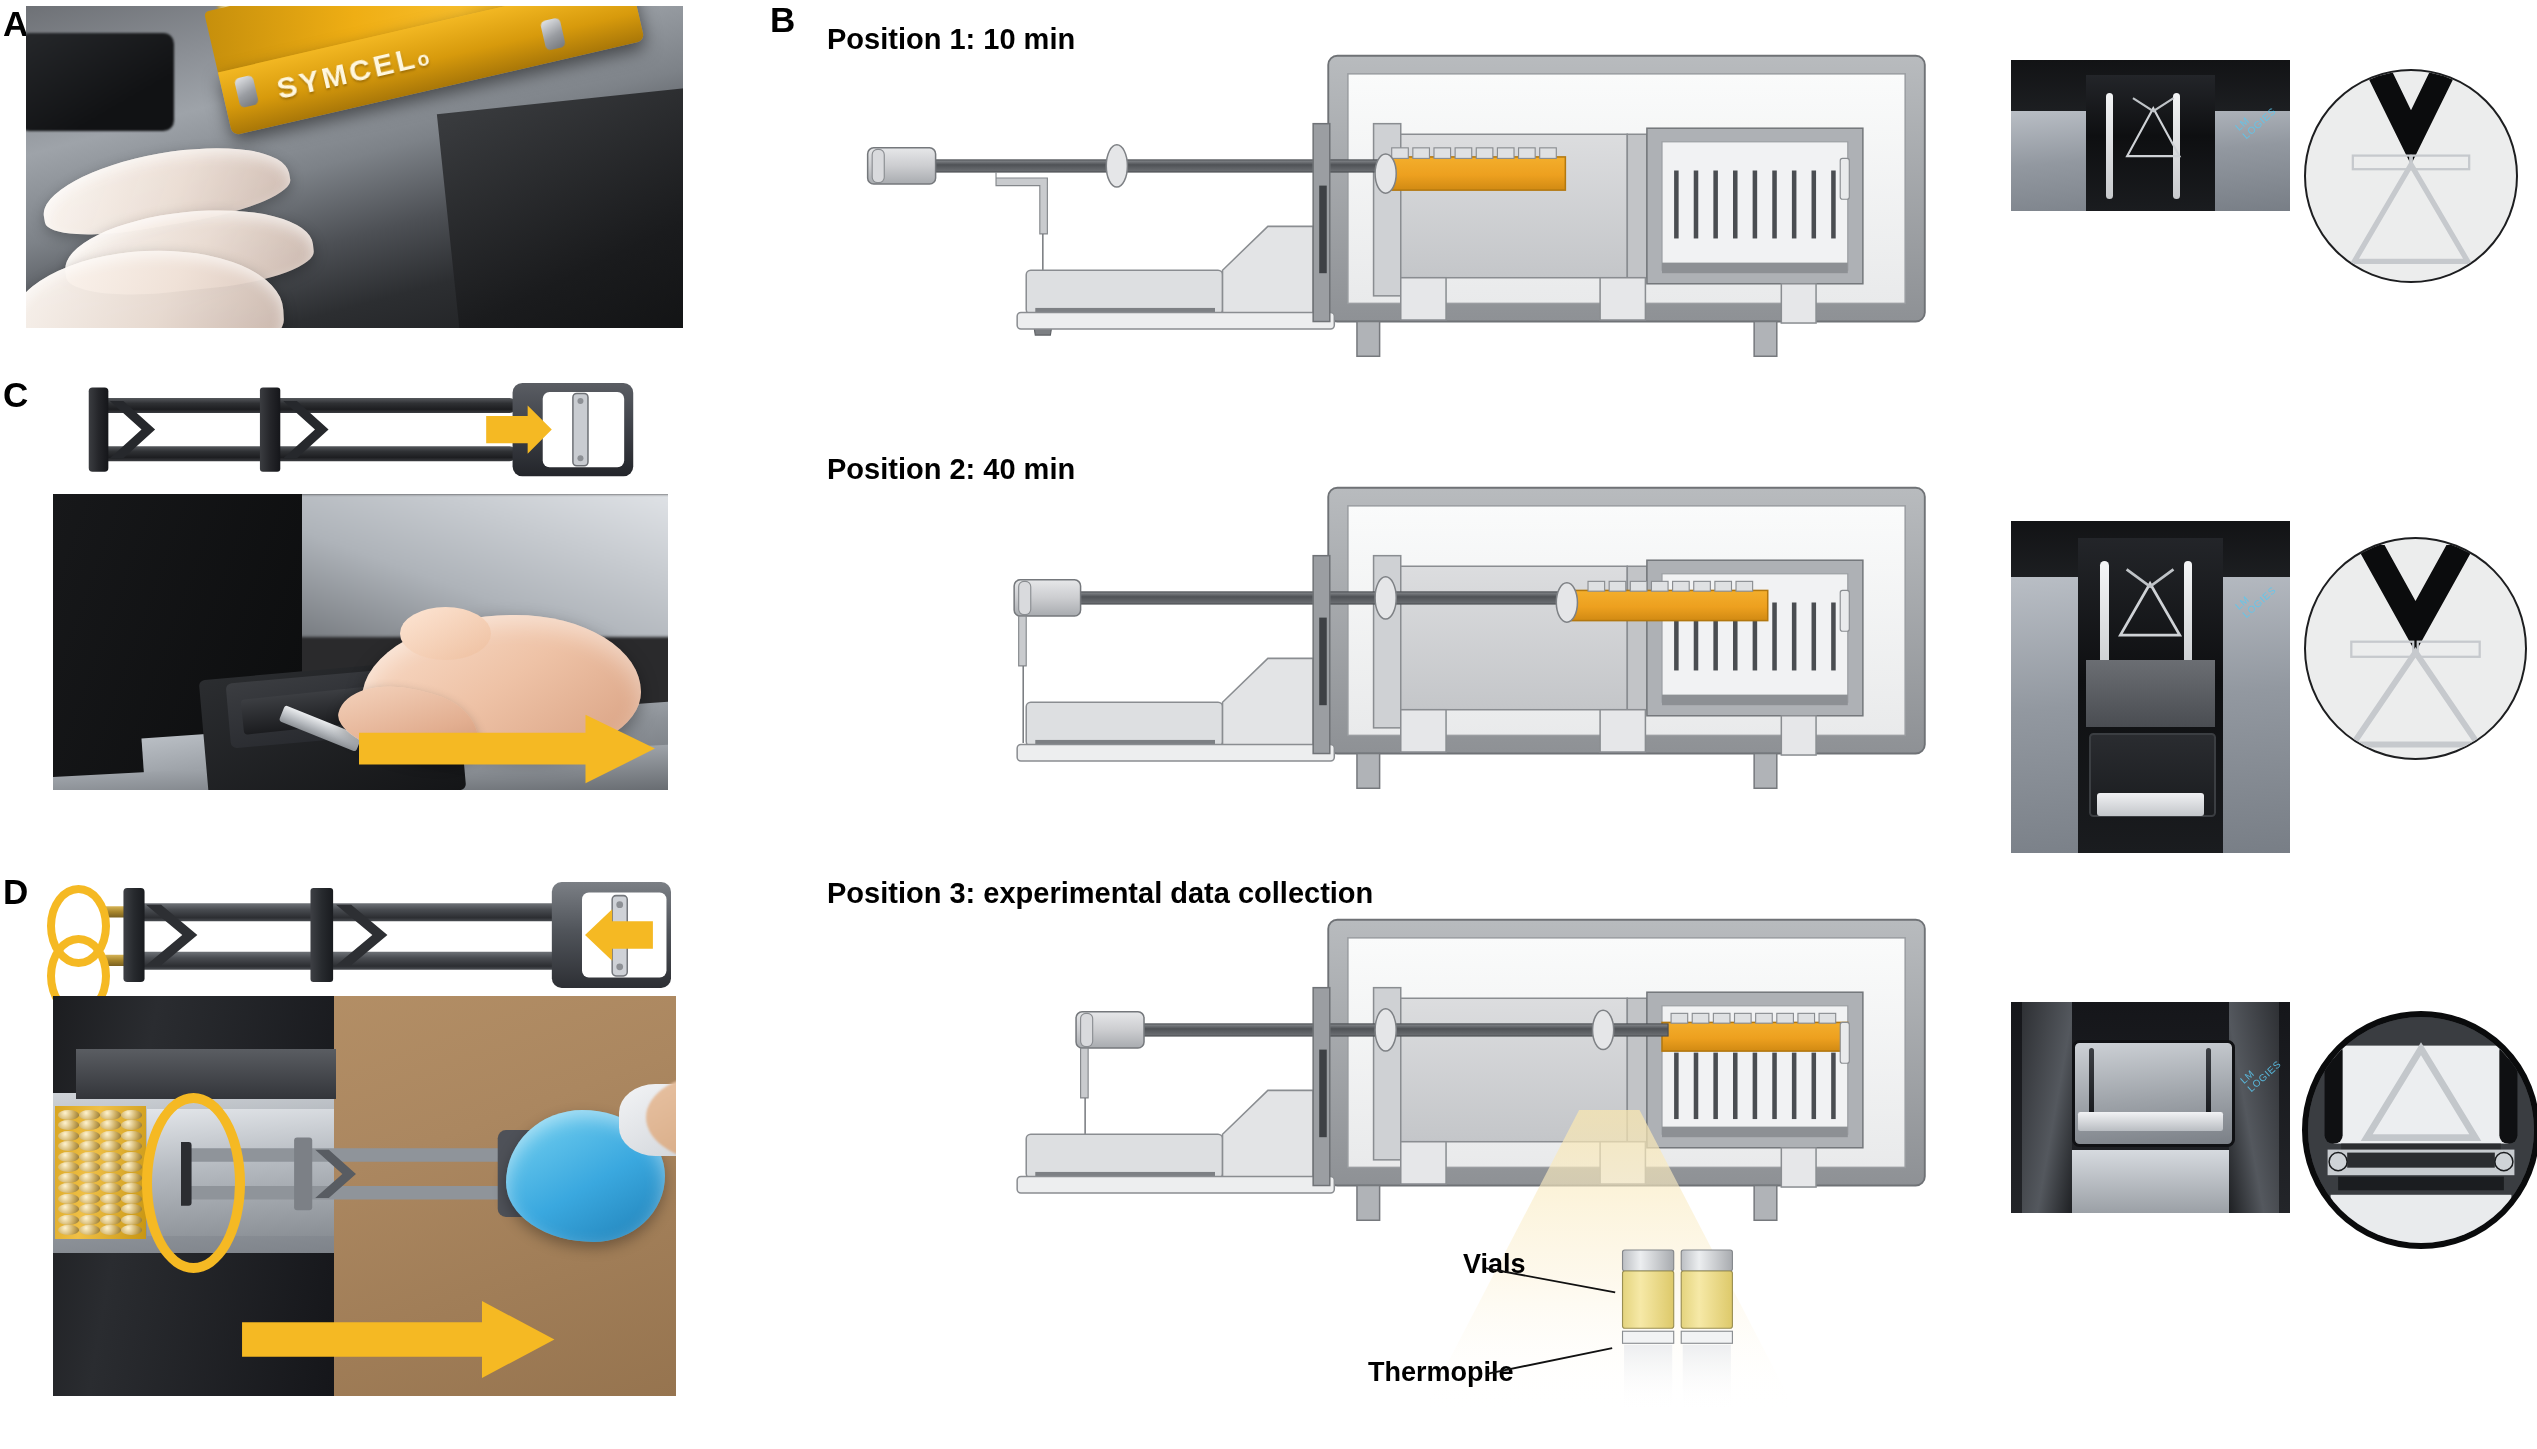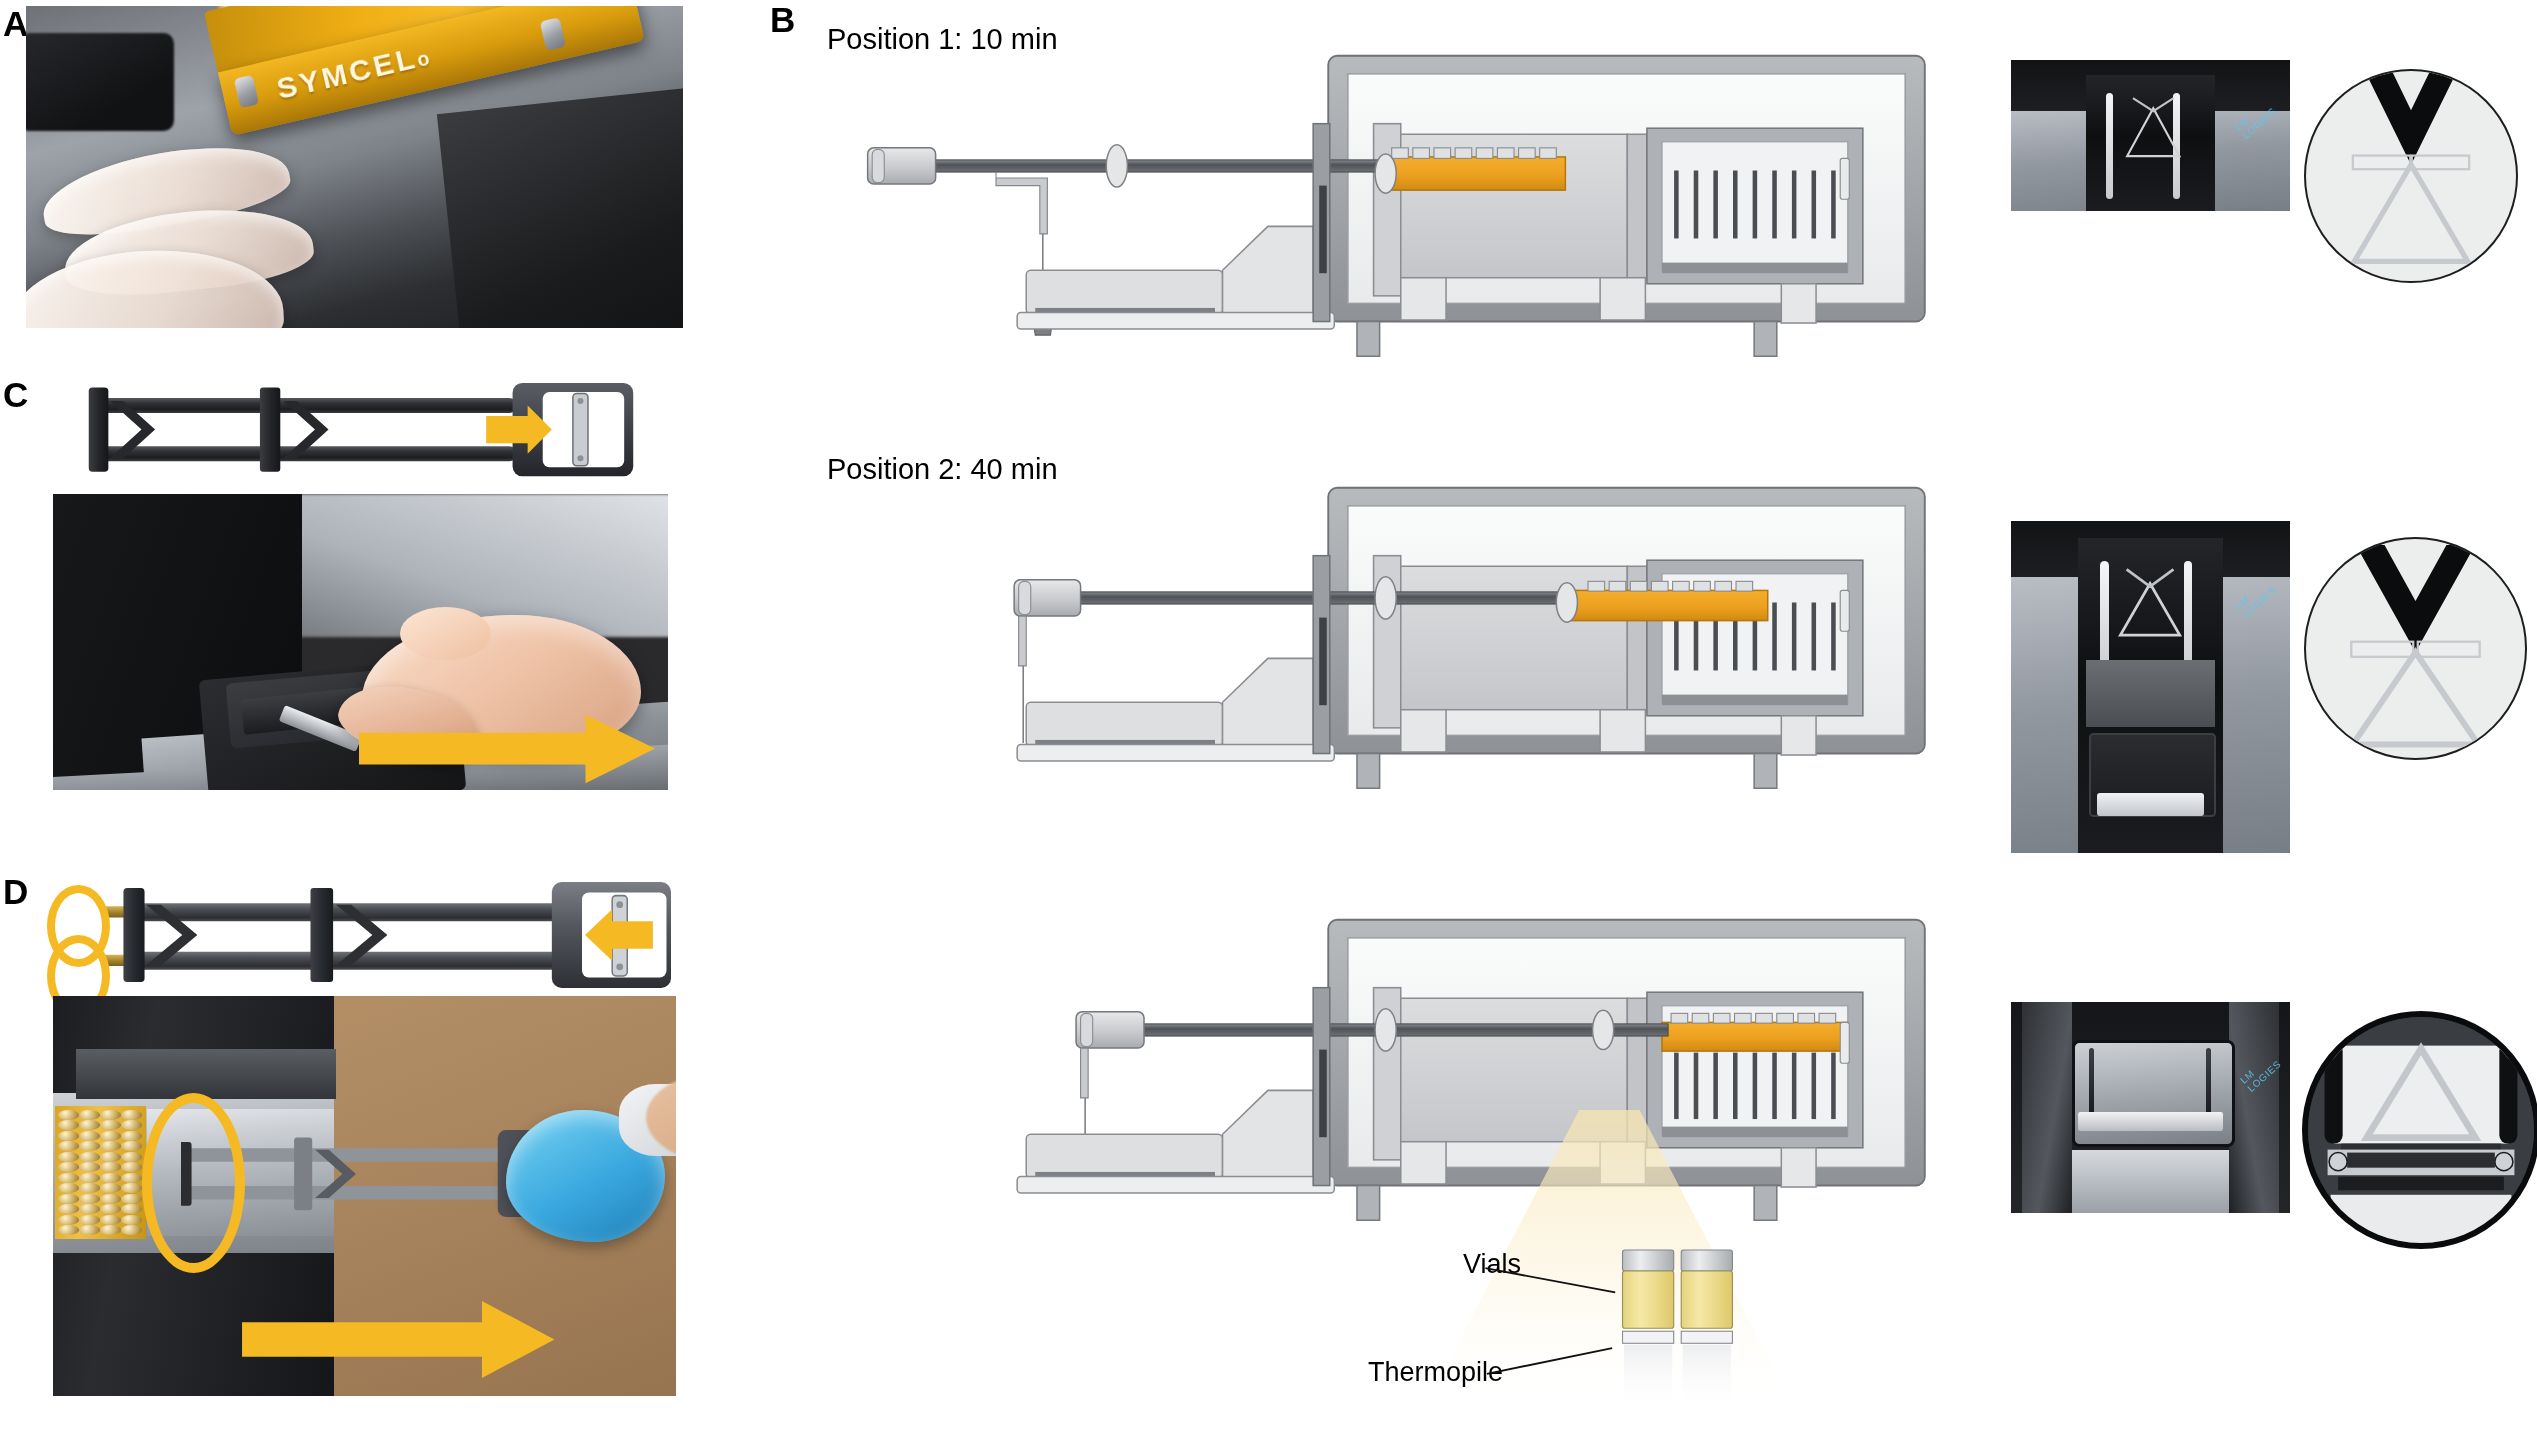--- a/index.html
+++ b/index.html
@@ -115,21 +115,21 @@
   .d-cuff{position:absolute;left:113px;top:-3px;width:91px;height:72px;border-radius:40%;
     background:linear-gradient(150deg,#f3f4f6,#cfd3d8);filter:blur(0.5px);}
   .d-skin{position:absolute;left:140px;top:-15px;width:151px;height:91px;border-radius:50%;
     background:linear-gradient(150deg,#e9c3a4,#cfa077);filter:blur(0.8px);}
 
   
   .arrow-svg{position:absolute;pointer-events:none;}
   .circle-hl{position:absolute;border:8.3px solid #f5b923;border-radius:50%;}
 
   
-  .pos-title{position:absolute;font-size:29px;font-weight:400;white-space:nowrap;
+  .pos-title{position:absolute;font-size:29px;font-weight:700;white-space:nowrap;
     font-family:"Liberation Sans","DejaVu Sans",sans-serif;}
   .diagram{position:absolute;}
   .diagram svg{display:block;}
 
   .inset-photo{position:absolute;overflow:hidden;}
   .ip-bg{position:absolute;inset:0;}
   .ip-dark{position:absolute;left:0;top:0;width:100%;height:36%;
     background:linear-gradient(180deg,#121315,#1d1f22);}
   .ip-steel{position:absolute;left:0;top:34%;width:100%;height:66%;
     background:linear-gradient(175deg,#b9bec5,#9298a0 45%,#787e86);}
@@ -591,20 +591,21 @@
   <div class="inset-circle" style="left:2304px;top:537px;width:219px;height:219px;
               background:#eceded;border:2.3px solid #1d1e20;">
     <svg width="219" height="219" viewBox="0 0 290 290">
       <path d="M66,8 L145,150 L224,8 L186,8 L145,82 L104,8 Z" fill="#0b0c0d"></path>
       <path d="M145,150 L228,272 L62,272 Z" fill="none" stroke="#c6c9cd" stroke-width="8"></path>
       <rect x="60" y="136" width="82" height="20" fill="none" stroke="#c6c9cd" stroke-width="3"></rect>
       <rect x="148" y="136" width="82" height="20" fill="none" stroke="#c6c9cd" stroke-width="3"></rect>
     </svg>
   </div>
 
+  <div class="pos-title" style="left:827px;top:877px;">Position 3: experimental data collection</div>
 
   <div class="diagram" style="left:845px;top:909px;width:1110px;height:325px;">
     <svg width="1110" height="325" viewBox="0 0 1470 430">
       <rect x="640" y="14" width="790" height="352" rx="12" fill="url(#caseG)" stroke="#6f7276" stroke-width="2.5"></rect>
       <rect x="666" y="38" width="738" height="304" fill="url(#lightG)" stroke="#9a9da1" stroke-width="2"></rect>
       <rect x="678" y="366" width="30" height="46" fill="#b0b3b7" stroke="#76797d" stroke-width="2"></rect>
       <rect x="1204" y="366" width="30" height="46" fill="#b0b3b7" stroke="#76797d" stroke-width="2"></rect>
       <rect x="700" y="104" width="36" height="228" fill="#cfd1d4" stroke="#8a8d91" stroke-width="2"></rect>
       <rect x="736" y="118" width="300" height="190" fill="url(#blockG)" stroke="#8a8d91" stroke-width="2"></rect>
       <rect x="1036" y="118" width="26" height="190" fill="#c2c4c7" stroke="#8a8d91" stroke-width="2"></rect>

